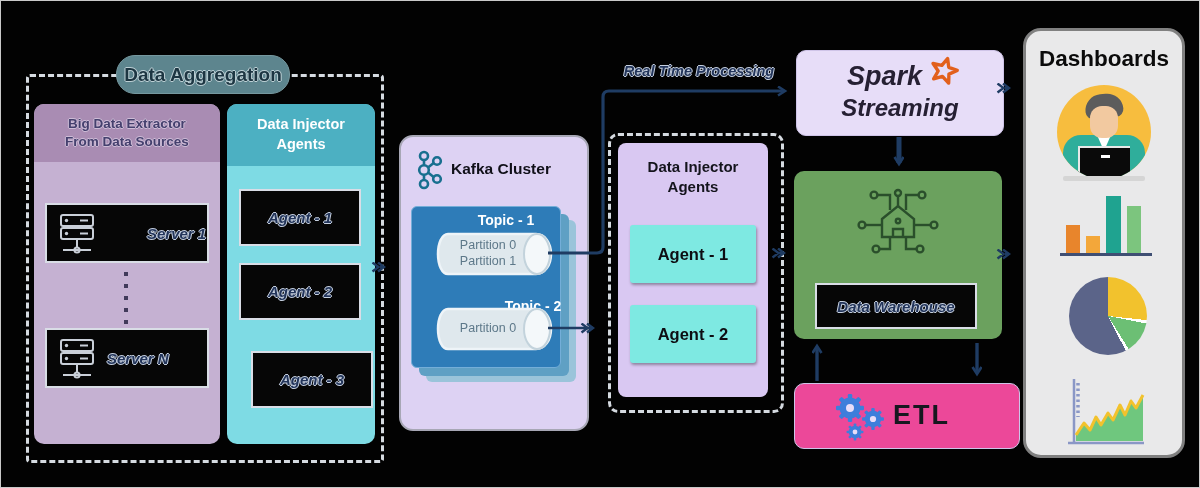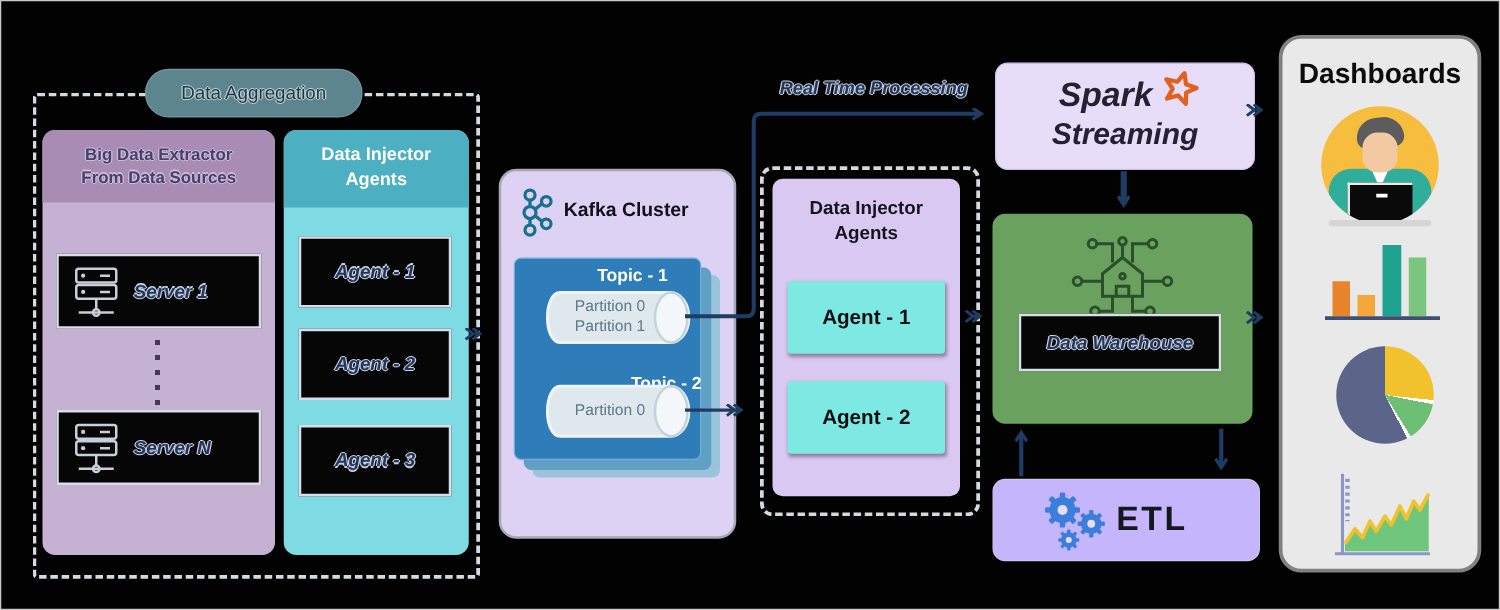--- a/index.html
+++ b/index.html
@@ -11,21 +11,21 @@
   .abs { position:absolute; }
   .ctr { display:flex; align-items:center; justify-content:center; text-align:center; }
 
   
   .eng-navy  { color:#23355a; text-shadow:-1px 0 0 #c6d0e0,1px 0 0 #c6d0e0,0 -1px 0 #c6d0e0,0 1px 0 #c6d0e0; }
   .eng-slate { color:#1d3642; text-shadow:-1px 0 0 #bccfd4,1px 0 0 #bccfd4,0 -1px 0 #bccfd4,0 1px 0 #bccfd4; }
   .eng-purple{ color:#45406e; text-shadow:-1px 0 0 #cdbcd6,1px 0 0 #cdbcd6,0 -1px 0 #cdbcd6,0 1px 0 #cdbcd6;text-align:center; }
 
   
   .agg-dash { left:25px; top:73px; width:352px; height:383px; border:3px dashed #d5dae0; border-radius:4px; }
-  .agg-label { left:115px; top:54px; width:172px; height:37px; background:#5d858e; border:1px solid #76989f; border-radius:19px; font-size:15px; font-weight:normal; }
+  .agg-label { left:115px; top:54px; width:172px; height:37px; background:#5d858e; border:1px solid #76989f; border-radius:19px; font-size:19px; font-weight:bold; }
   .purple-panel { left:33px; top:103px; width:186px; height:340px; background:#c5b1d2; border-radius:10px; }
   .purple-header { left:0; top:0; width:186px; height:58px; background:#a98cb3; border-radius:10px 10px 0 0; font-size:13.5px; font-weight:bold; line-height:1.35; }
   .black-box { background:#060606; border:2px solid #d9dde6; box-sizing:border-box; }
   .server-box { left:11px; width:164px; height:60px; display:flex; align-items:center; padding-left:8px; }
   .server-label { font-size:15px; font-weight:bold; font-style:italic; margin-left:8px; }
   .vdots { left:88px; width:8px; }
   .vdots i { display:block; width:4px; height:4px; background:#413a5a; margin:8px auto; }
   .teal-panel { left:226px; top:103px; width:148px; height:340px; background:#7edbe4; border-radius:10px; }
   .teal-header { left:0; top:0; width:148px; height:62px; background:#4cb0c2; border-radius:10px 10px 0 0; color:#ffffff; font-size:14.5px; font-weight:bold; line-height:1.35; }
   .agent-black { left:12px; width:122px; height:57px; font-size:15px; font-weight:bold; font-style:italic; }
@@ -43,23 +43,23 @@
   .mid-panel { left:617px; top:142px; width:150px; height:254px; background:#d9c8f2; border-radius:8px; }
   .mid-title { left:0; top:14px; width:150px; font-size:15px; font-weight:bold; color:#14141c; line-height:1.35; text-align:center; }
   .cyan-agent { left:12px; width:126px; height:58px; background:#7ee9e2; border-radius:3px; box-shadow:1px 2px 3px rgba(0,0,0,.35); font-size:16.5px; font-weight:bold; color:#0d0d12; }
 
   
   .spark-box { left:795px; top:49px; width:206px; height:84px; background:#e7ddf8; border:1px solid #cfc4e8; border-radius:10px; }
   .spark-l1 { left:0; top:10px; width:175px; text-align:center; font-size:27px; font-weight:bold; font-style:italic; color:#262033; }
   .spark-l2 { left:0; top:43px; width:206px; text-align:center; font-size:24px; font-weight:bold; font-style:italic; color:#262033; }
   .rtp-label { left:606px; top:62px; width:184px; text-align:center; font-size:14.5px; font-weight:bold; font-style:italic; }
   .wh-box { left:793px; top:170px; width:208px; height:168px; background:#6ba15e; border-radius:10px; }
-  .wh-label { left:21px; top:80px; width:162px; height:46px; font-size:15px; font-weight:bold; font-style:italic; }
+  .wh-label { left:21px; top:112px; width:162px; height:46px; font-size:15px; font-weight:bold; font-style:italic; }
   .batch-label { left:810px; top:350px; width:176px; text-align:center; font-size:14.5px; font-weight:bold; font-style:italic; }
-  .etl-box { left:793px; top:382px; width:212px; height:64px; background:#c4b5fd; border:1px solid #cfc4e8; border-radius:10px; }
+  .etl-box { left:793px; top:382px; width:212px; height:64px; background:#ec4899; border:1px solid #cfc4e8; border-radius:10px;padding-left:12px; }
   .etl-text { left:98px; top:16px; font-size:27px; font-weight:bold; letter-spacing:2px; color:#17171f; }
 
   
   .dash-panel { left:1022px; top:27px; width:162px; height:430px; background:#e9e9ea; border:3px solid #808080; border-radius:18px; box-sizing:border-box; }
   .dash-title { left:0; top:15px; width:156px; text-align:center; font-size:22.5px; font-weight:bold; color:#0b0b0b; }
   .avatar { left:31px; top:54px; width:94px; height:94px; border-radius:50%; background:#f7bd3e; overflow:hidden; }
   .av-hair { left:28px; top:9px; width:38px; height:24px; background:#5c5c5c; border-radius:19px 19px 9px 9px; transform:rotate(-6deg); }
   .av-face { left:33px; top:21px; width:28px; height:32px; background:#f2c9a0; border-radius:12px; }
   .av-body { left:6px; top:50px; width:82px; height:46px; background:#2fae9b; border-radius:18px 18px 0 0; }
   .av-collar { left:40px; top:50px; width:14px; height:16px; background:#ffffff; clip-path:polygon(50% 100%,0 0,100% 0); }
@@ -84,21 +84,21 @@
   <div class="abs ctr agg-label eng-slate">Data Aggregation</div>
 
   <div class="abs purple-panel">
     <div class="abs ctr purple-header eng-purple">
       <div>
         <div>Big Data Extractor</div>
         <div>From Data Sources</div>
       </div>
     </div>
 
-    <div class="abs black-box server-box" style="top:99px;">
+    <div class="abs black-box server-box" style="top:99px;gap:40px;">
       <svg width="44" height="46" viewBox="0 0 44 46">
         <g fill="none" stroke="#c9cfd8" stroke-width="2">
           <rect x="6" y="5" width="32" height="11" rx="2"></rect>
           <rect x="6" y="18" width="32" height="11" rx="2"></rect>
           <line x1="25" y1="10.5" x2="33" y2="10.5"></line>
           <line x1="25" y1="23.5" x2="33" y2="23.5"></line>
           <line x1="22" y1="29" x2="22" y2="37"></line>
           <line x1="8" y1="40" x2="36" y2="40"></line>
           <circle cx="22" cy="40" r="2.6"></circle>
         </g>
@@ -136,21 +136,21 @@
 
   <div class="abs teal-panel">
     <div class="abs ctr teal-header">
       <div>
         <div>Data Injector</div>
         <div>Agents</div>
       </div>
     </div>
     <div class="abs ctr black-box agent-black eng-navy" style="top:85px;">Agent - 1</div>
     <div class="abs ctr black-box agent-black eng-navy" style="top:159px;">Agent - 2</div>
-    <div class="abs ctr black-box agent-black eng-navy" style="top:236px;">Agent - 3</div>
+    <div class="abs ctr black-box agent-black eng-navy" style="top:247px;margin-left:12px;">Agent - 3</div>
   </div>
 
   <div class="abs kafka-panel">
     <svg class="abs" style="left:14px; top:12px;" width="30" height="42" viewBox="0 0 30 42">
       <g fill="none" stroke="#186f8f" stroke-width="2.6">
         <circle cx="9" cy="7" r="4"></circle>
         <circle cx="9" cy="21" r="4.8"></circle>
         <circle cx="9" cy="35" r="4"></circle>
         <circle cx="22" cy="12" r="3.8"></circle>
         <circle cx="22" cy="30" r="3.8"></circle>

